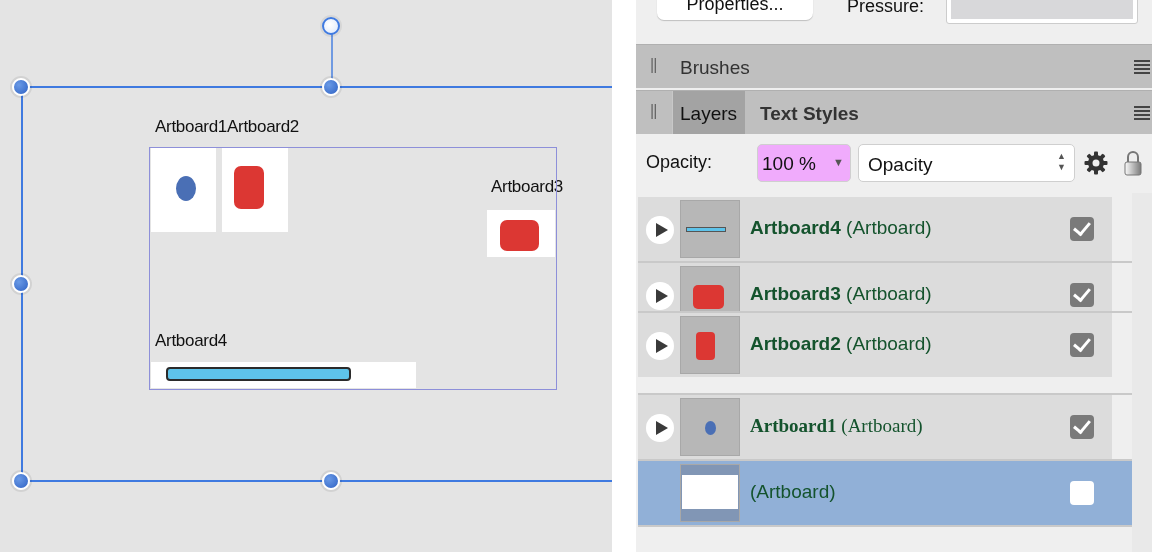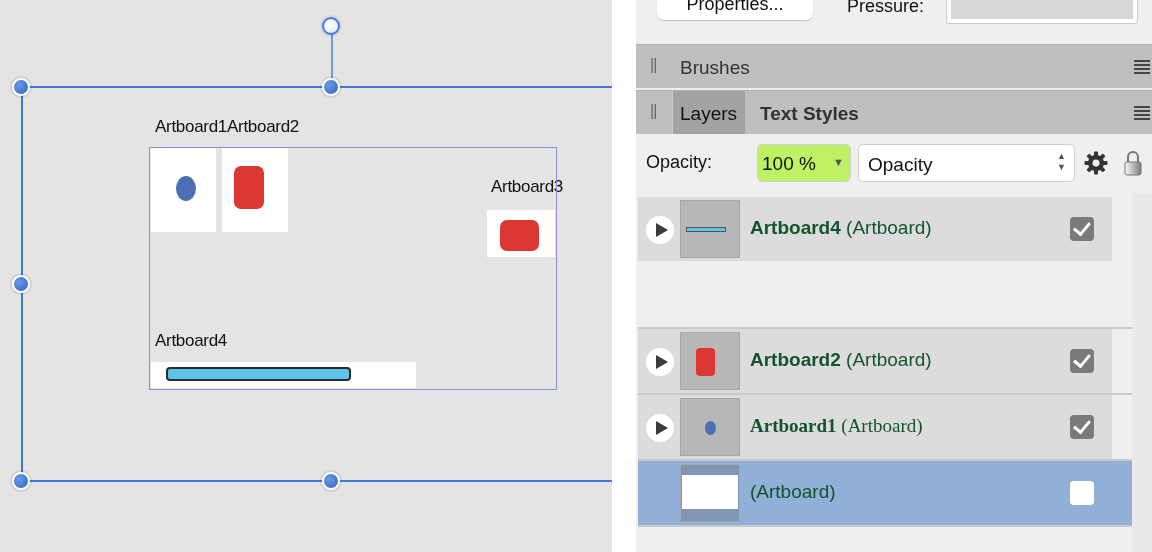--- a/index.html
+++ b/index.html
@@ -22,21 +22,21 @@
   .pressure-box .inner{position:absolute;left:4px;top:0;right:4px;bottom:4px;background:#d8d8da;}
 
   .bar{position:absolute;left:0;width:516px;background:#bfbfbf;border-top:1px solid #b0b0b0;}
   .grip{position:absolute;left:14px;font-size:16px;color:#666;letter-spacing:-1px;}
   .bar-title{position:absolute;font-size:19px;color:#333;}
   .menu-icon{position:absolute;right:2px;width:16px;}
   .menu-icon span{display:block;height:2px;background:#444;margin-bottom:2px;}
   .tab-active{position:absolute;left:36px;top:0;width:72px;height:43px;background:#a3a3a3;border-left:1px solid #c8c8c8;}
 
   .opacity-label{position:absolute;left:10px;top:152px;font-size:18px;color:#111;}
-  .opacity-sel{position:absolute;left:121px;top:144px;width:94px;height:38px;background:#bef264;border:1px solid #cfcfcf;border-radius:5px;box-sizing:border-box;}
+  .opacity-sel{position:absolute;left:121px;top:144px;width:94px;height:38px;background:#f0abfc;border:1px solid #cfcfcf;border-radius:5px;box-sizing:border-box;}
   .opacity-sel .val{position:absolute;left:4px;top:8px;font-size:19px;color:#111;}
   .opacity-sel .arr{position:absolute;right:6px;top:11px;font-size:11px;color:#555;}
   .blend-sel{position:absolute;left:222px;top:144px;width:217px;height:38px;background:#fff;border:1px solid #cfcfcf;border-radius:5px;box-sizing:border-box;}
   .blend-sel .val{position:absolute;left:9px;top:9px;font-size:19px;color:#111;}
   .blend-sel .arr{position:absolute;right:8px;top:6px;font-size:9px;color:#555;line-height:11px;text-align:center;}
   .gear{position:absolute;left:448px;top:151px;width:24px;height:24px;}
   .lock{position:absolute;left:488px;top:150px;width:18px;height:26px;}
 
   .layers{position:absolute;left:0;top:193px;width:516px;height:359px;}
   .layers-bg-right{position:absolute;left:496px;top:0;width:20px;height:359px;background:#e9e9e9;}
@@ -161,22 +161,32 @@
     <div class="row" style="top:4px;">
       <div class="rowbg"></div>
       <div class="expander"></div>
       <div class="thumb">
         <div style="position:absolute;left:5px;top:26px;width:40px;height:5px;background:#5ec3ea;border:1px solid #555;box-sizing:border-box;"></div>
       </div>
       <div class="row-label"><b>Artboard4</b> <span>(Artboard)</span></div>
       <div class="vis-check on"></div>
     </div>
 
-
-    <div class="row" style="top:136px;">
+    <div class="row" style="top:70px;">
+      <div class="sep"></div>
+      <div class="rowbg"></div>
+      <div class="expander"></div>
+      <div class="thumb">
+        <div style="position:absolute;left:12px;top:18px;width:31px;height:24px;border-radius:5px;background:#dc3733;"></div>
+      </div>
+      <div class="row-label"><b>Artboard3</b> <span>(Artboard)</span></div>
+      <div class="vis-check on"></div>
+    </div>
+
+    <div class="row" style="top:120px;">
       <div class="sep"></div>
       <div class="rowbg"></div>
       <div class="expander"></div>
       <div class="thumb">
         <div style="position:absolute;left:15px;top:15px;width:19px;height:28px;border-radius:4px;background:#dc3733;"></div>
       </div>
       <div class="row-label"><b>Artboard2</b> <span>(Artboard)</span></div>
       <div class="vis-check on"></div>
     </div>
 

